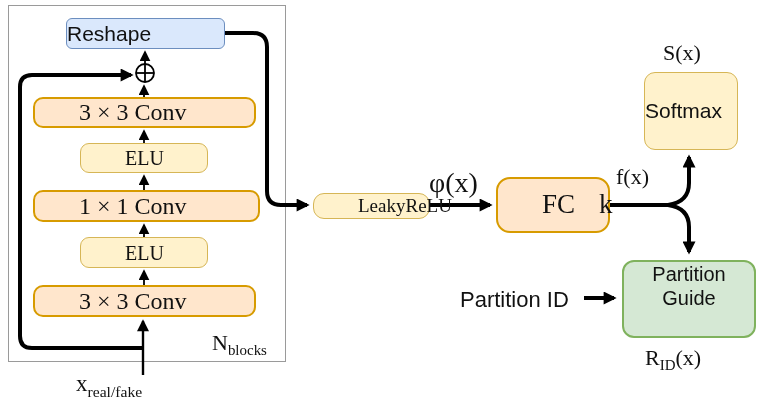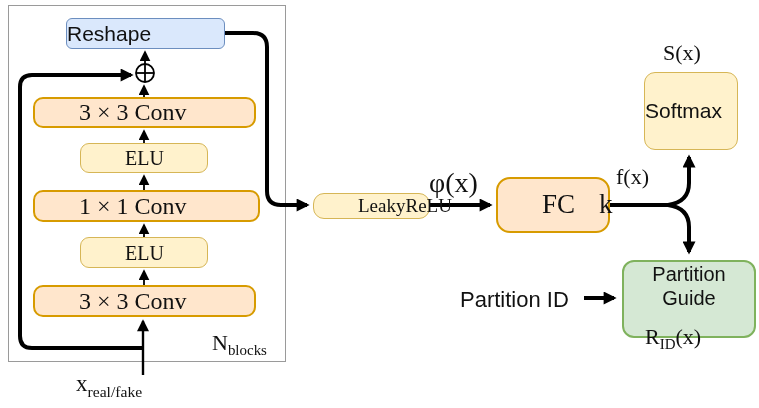--- a/index.html
+++ b/index.html
@@ -35,21 +35,21 @@
   #fc{left:496px;top:177px;width:114px;height:56px;font-size:27px;border-radius:14px;}
   #fc .fc-units{margin-left:24px;}
   #softmax{left:644px;top:72px;width:94px;height:78px;font-size:21px;border-radius:11px;}
   #partition{left:622px;top:260px;width:134px;height:78px;border-radius:12px;
     background:var(--guide-fill,#d5e8d4);border:2.5px solid var(--guide-stroke,#7fb25d);
     font-size:20px;flex-direction:column;line-height:1.2;}
 
   #lbl-sx{left:663px;top:40px;font-size:22px;}
   #lbl-phi{left:429px;top:167px;font-size:28px;}
   #lbl-fx{left:616px;top:164px;font-size:22px;}
-  #lbl-rid{left:645px;top:324px;font-size:22px;}
+  #lbl-rid{left:645px;top:345px;font-size:22px;}
   #lbl-partid{left:460px;top:287px;font-size:22px;}
   #lbl-nblocks{left:212px;top:330px;font-size:22px;}
   #lbl-x{left:76px;top:371px;font-size:23px;}
 
   .stroke-line{stroke:var(--line,#000);fill:none;}
   .arrow-fill{fill:var(--line,#000);}
 </style>
 </head>
 <body>
 

